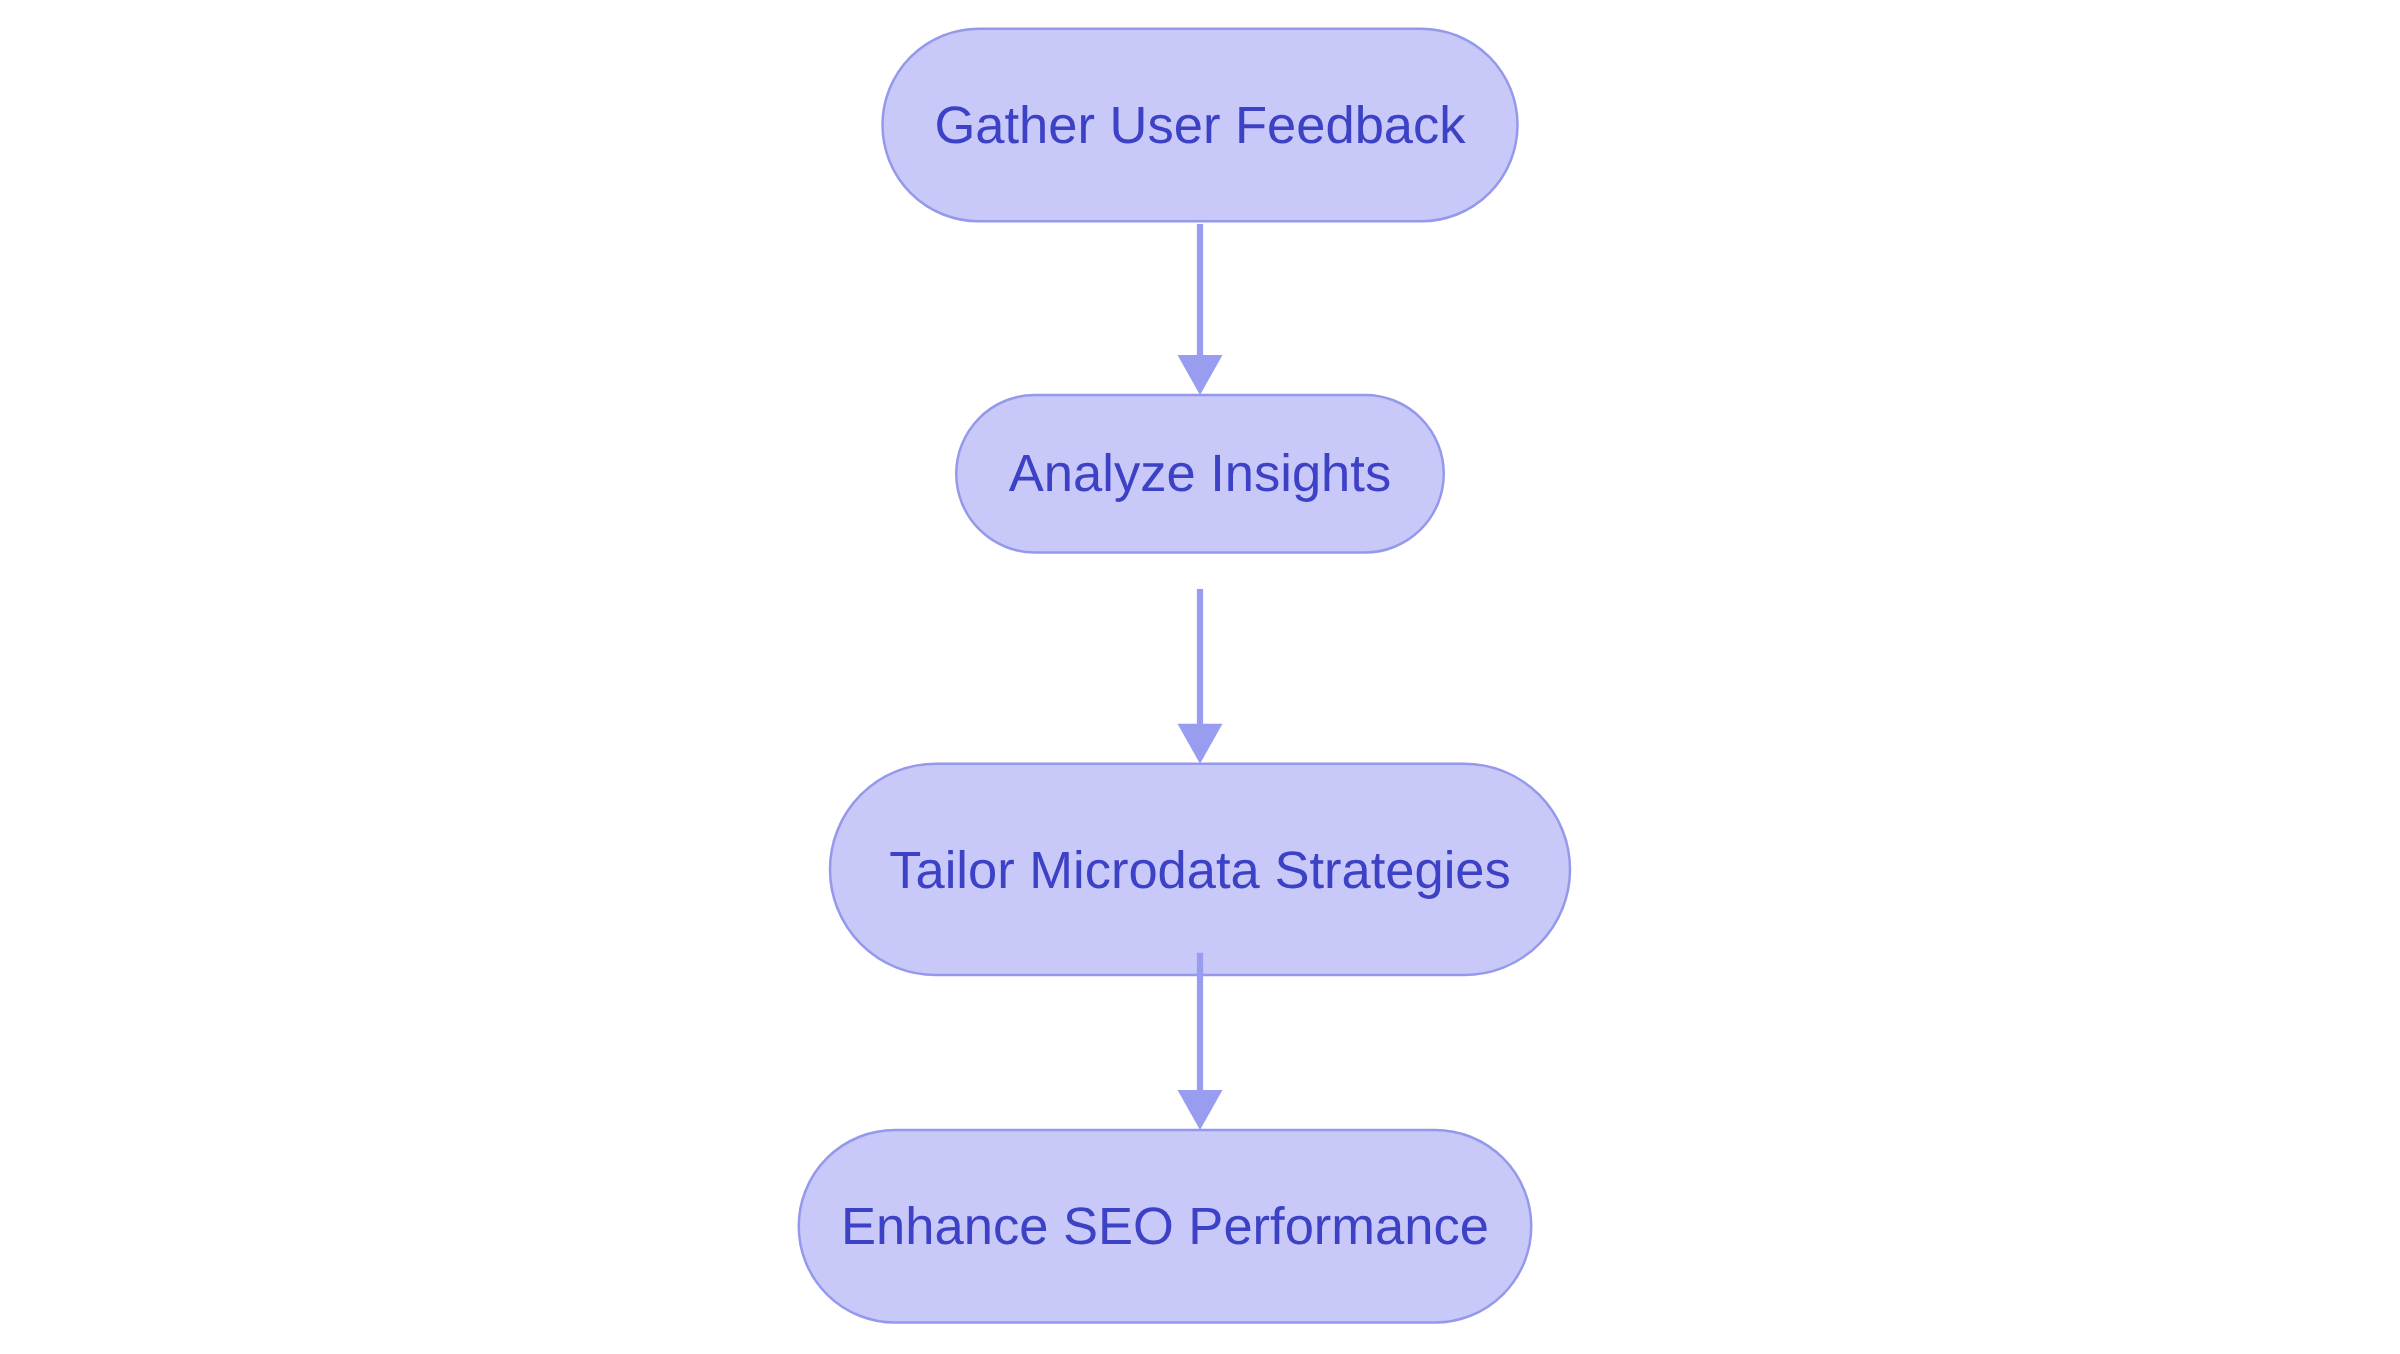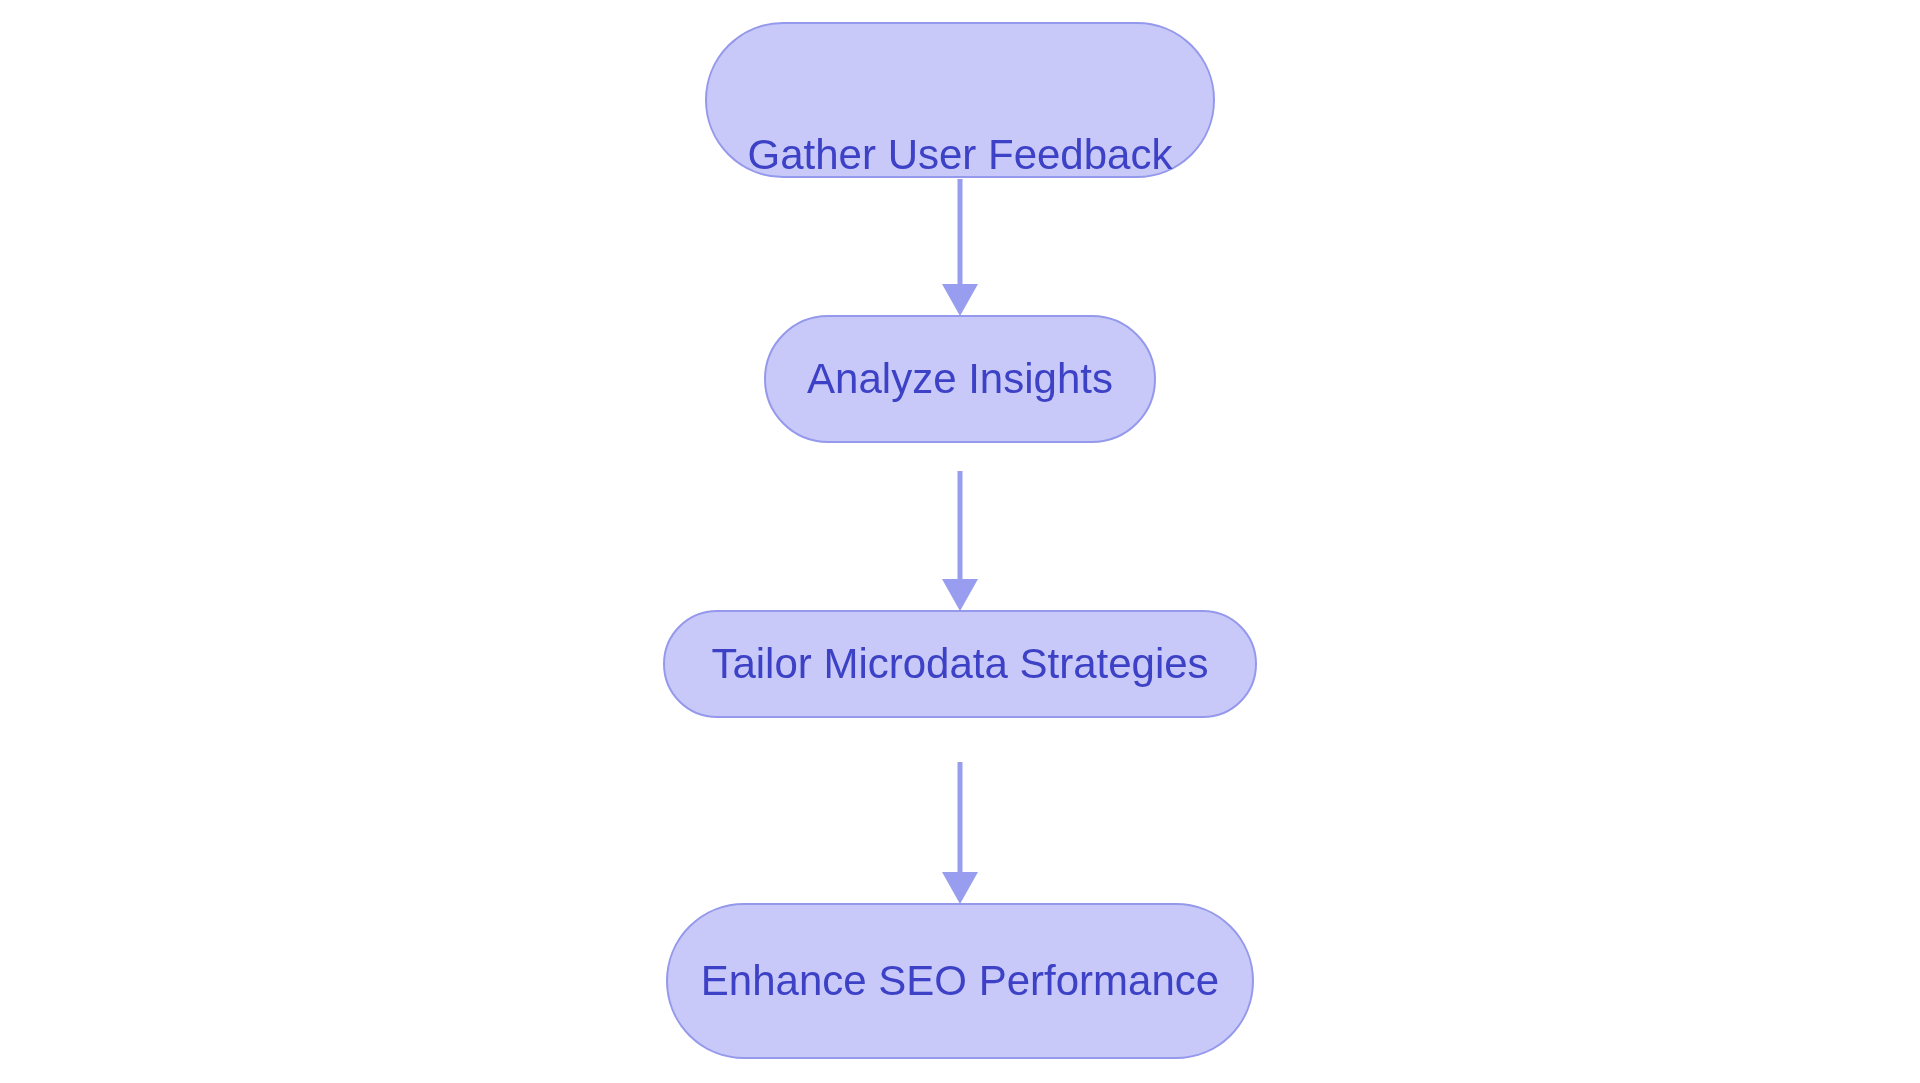--- a/index.html
+++ b/index.html
@@ -28,24 +28,24 @@
     border-radius:90px;
     display:flex;
     align-items:center;
     justify-content:center;
     color:var(--node-text);
     font-size:42px;
     line-height:1;
     white-space:nowrap;
     text-align:center;
   }
-  .node-1{left:705px;top:22px;width:510px;height:156px;align-items:flex-end;}
+  .node-1{left:705px;top:22px;width:510px;height:156px;}
   .node-2{left:764px;top:315px;width:392px;height:128px;}
-  .node-3{left:663px;top:610px;width:594px;height:108px;}
-  .node-4{left:666px;top:903px;width:588px;height:156px;}
+  .node-3{left:663px;top:610px;width:594px;height:171px;}
+  .node-4{left:638px;top:903px;width:588px;height:156px;}
   .connector{
     position:absolute;
     left:940px;
     width:40px;
     display:block;
   }
   .connector-1{top:179px;height:137px;}
   .connector-2{top:471px;height:140px;}
   .connector-3{top:762px;height:142px;}
 </style>

